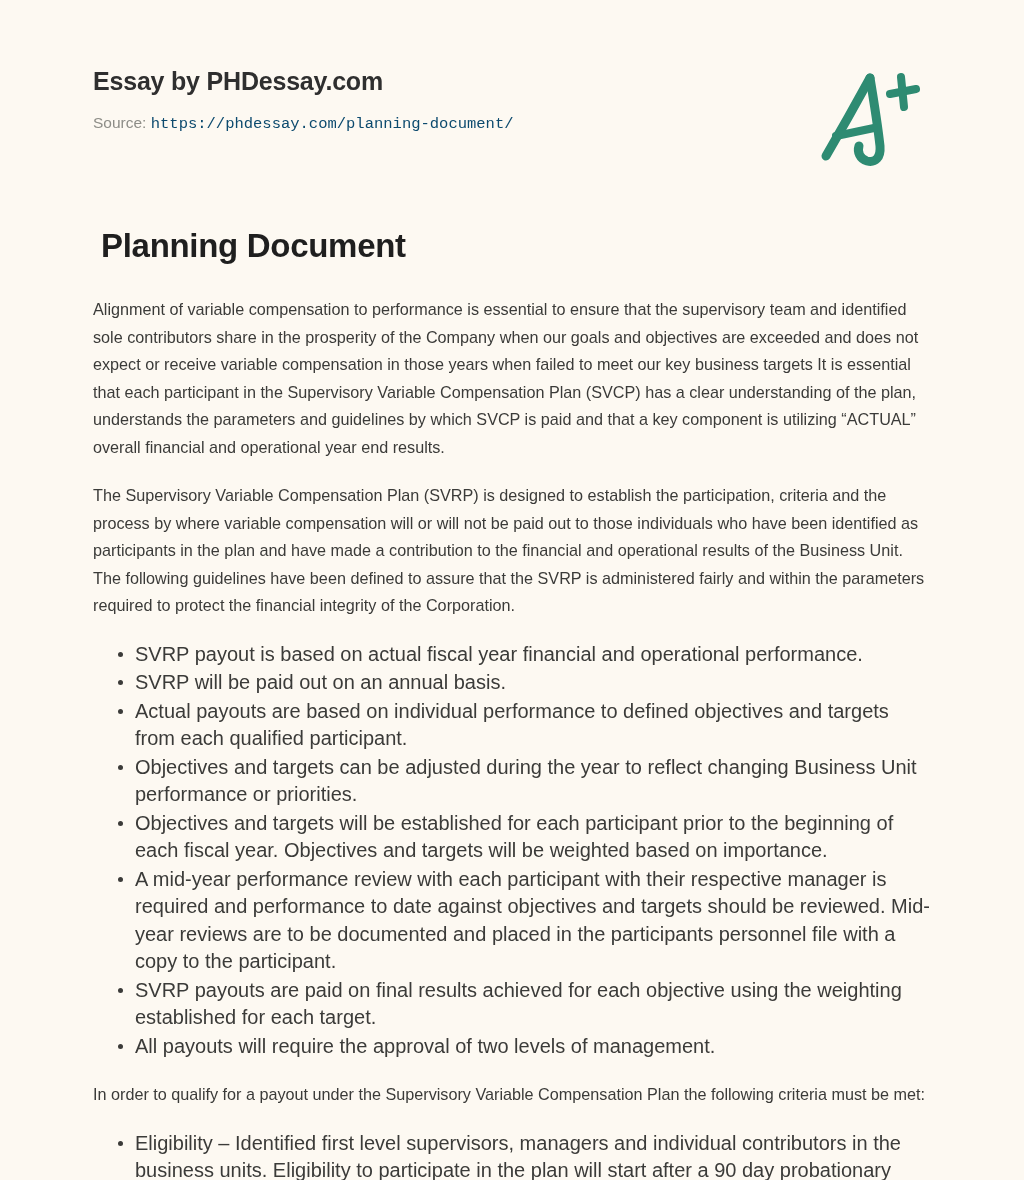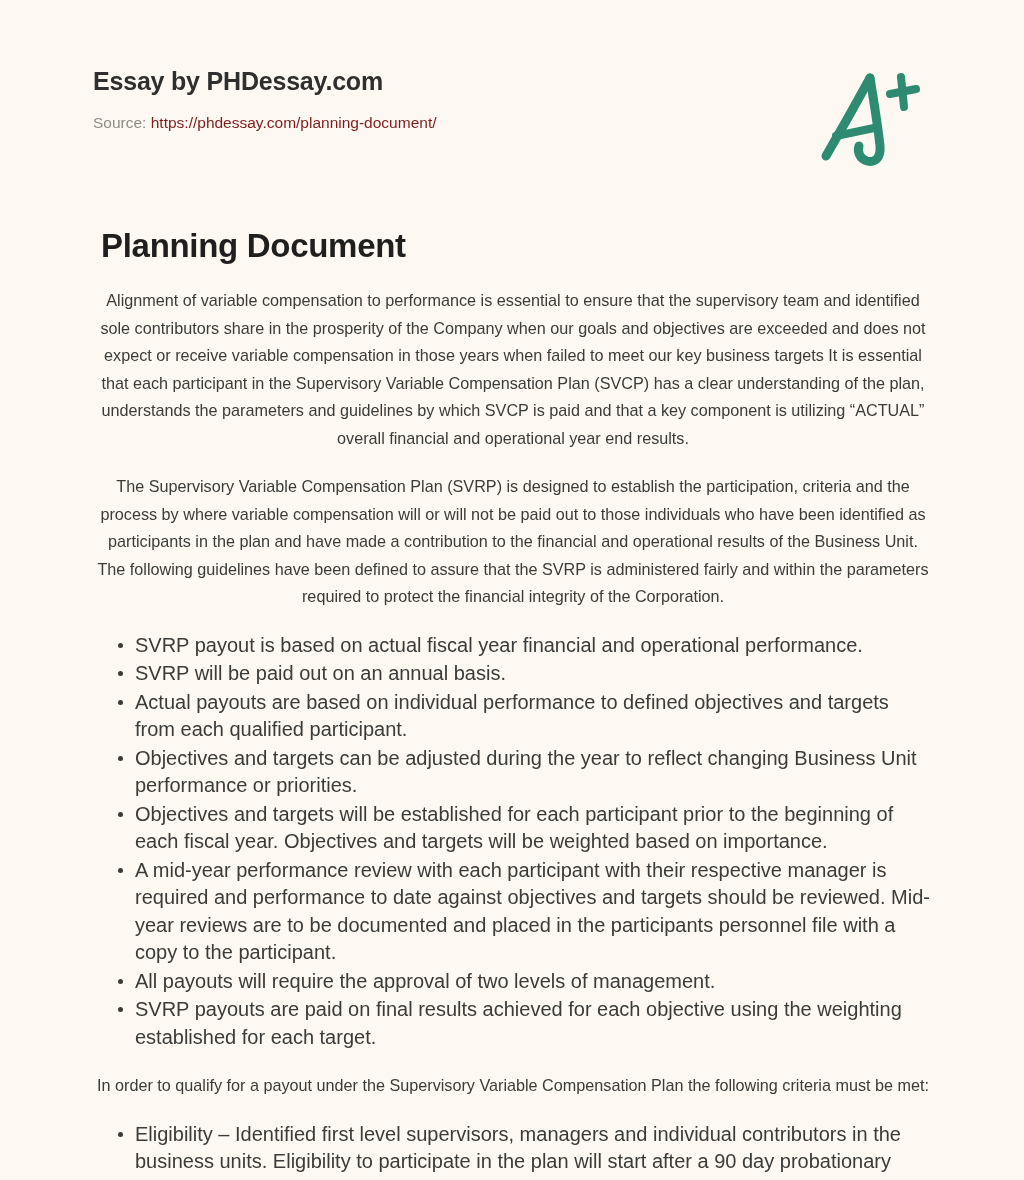--- a/index.html
+++ b/index.html
@@ -42,22 +42,23 @@
     padding-top: 18px;
     font-size: 15.5px;
     color: #8d8d87;
     line-height: 1.2;
     white-space: nowrap;
   }
   .source-label {
     color: #8d8d87;
   }
   .source-url {
-    color: #7f1d1d;
+    color: #0c4a6e;
     text-decoration: none;
+    font-family: Liberation Mono, monospace;
   }
 
   
   .logo {
     position: absolute;
     left: 812px;
     top: 62px;
     width: 120px;
     height: 110px;
   }
@@ -81,25 +82,25 @@
   }
 
   
   .content {
     position: absolute;
     left: 93px;
     top: 283px;
     width: 840px;
   }
   .content p {
-    margin: 4px 0 21px 0;
+    margin: 13px 0 21px 0;
     font-size: 16.2px;
     line-height: 27.5px;
     color: #3b3b39;
-    text-align: center;
+    text-align: left;
   }
   .content ul {
     margin: 0 0 21px 0;
     padding: 0 0 0 42px;
     list-style: none;
   }
   .content ul li {
     position: relative;
     font-size: 20px;
     line-height: 27.5px;
@@ -145,22 +146,22 @@
   <div class="content">
     <p>Alignment of variable compensation to performance is essential to ensure that the supervisory team and identified sole contributors share in the prosperity of the Company when our goals and objectives are exceeded and does not expect or receive variable compensation in those years when failed to meet our key business targets It is essential that each participant in the Supervisory Variable Compensation Plan (SVCP) has a clear understanding of the plan, understands the parameters and guidelines by which SVCP is paid and that a key component is utilizing “ACTUAL” overall financial and operational year end results.</p>
     <p>The Supervisory Variable Compensation Plan (SVRP) is designed to establish the participation, criteria and the process by where variable compensation will or will not be paid out to those individuals who have been identified as participants in the plan and have made a contribution to the financial and operational results of the Business Unit. The following guidelines have been defined to assure that the SVRP is administered fairly and within the parameters required to protect the financial integrity of the Corporation.</p>
     <ul>
       <li>SVRP payout is based on actual fiscal year financial and operational performance.</li>
       <li> SVRP will be paid out on an annual basis.</li>
       <li> Actual payouts are based on individual performance to defined objectives and targets from each qualified participant.</li>
       <li> Objectives and targets can be adjusted during the year to reflect changing Business Unit performance or priorities.</li>
       <li> Objectives and targets will be established for each participant prior to the beginning of each fiscal year. Objectives and targets will be weighted based on importance.</li>
       <li> A mid-year performance review with each participant with their respective manager is required and performance to date against objectives and targets should be reviewed. Mid- year reviews are to be documented and placed in the participants personnel file with a copy to the participant.</li>
+      <li> SVRP payouts are paid on final results achieved for each objective using the weighting established for each target.</li>
       <li>All payouts will require the approval of two levels of management.</li>
-      <li> SVRP payouts are paid on final results achieved for each objective using the weighting established for each target.</li>
     </ul>
     <p>In order to qualify for a payout under the Supervisory Variable Compensation Plan the following criteria must be met:</p>
     <ul>
       <li>Eligibility – Identified first level supervisors, managers and individual contributors in the business units. Eligibility to participate in the plan will start after a 90 day probationary period for new hires.</li>
       <li>Managers must have been in the position a minimum of 6 months and performing at a “fully satisfactory” level.</li>
 
     </ul>
   </div>
 
 </div>

